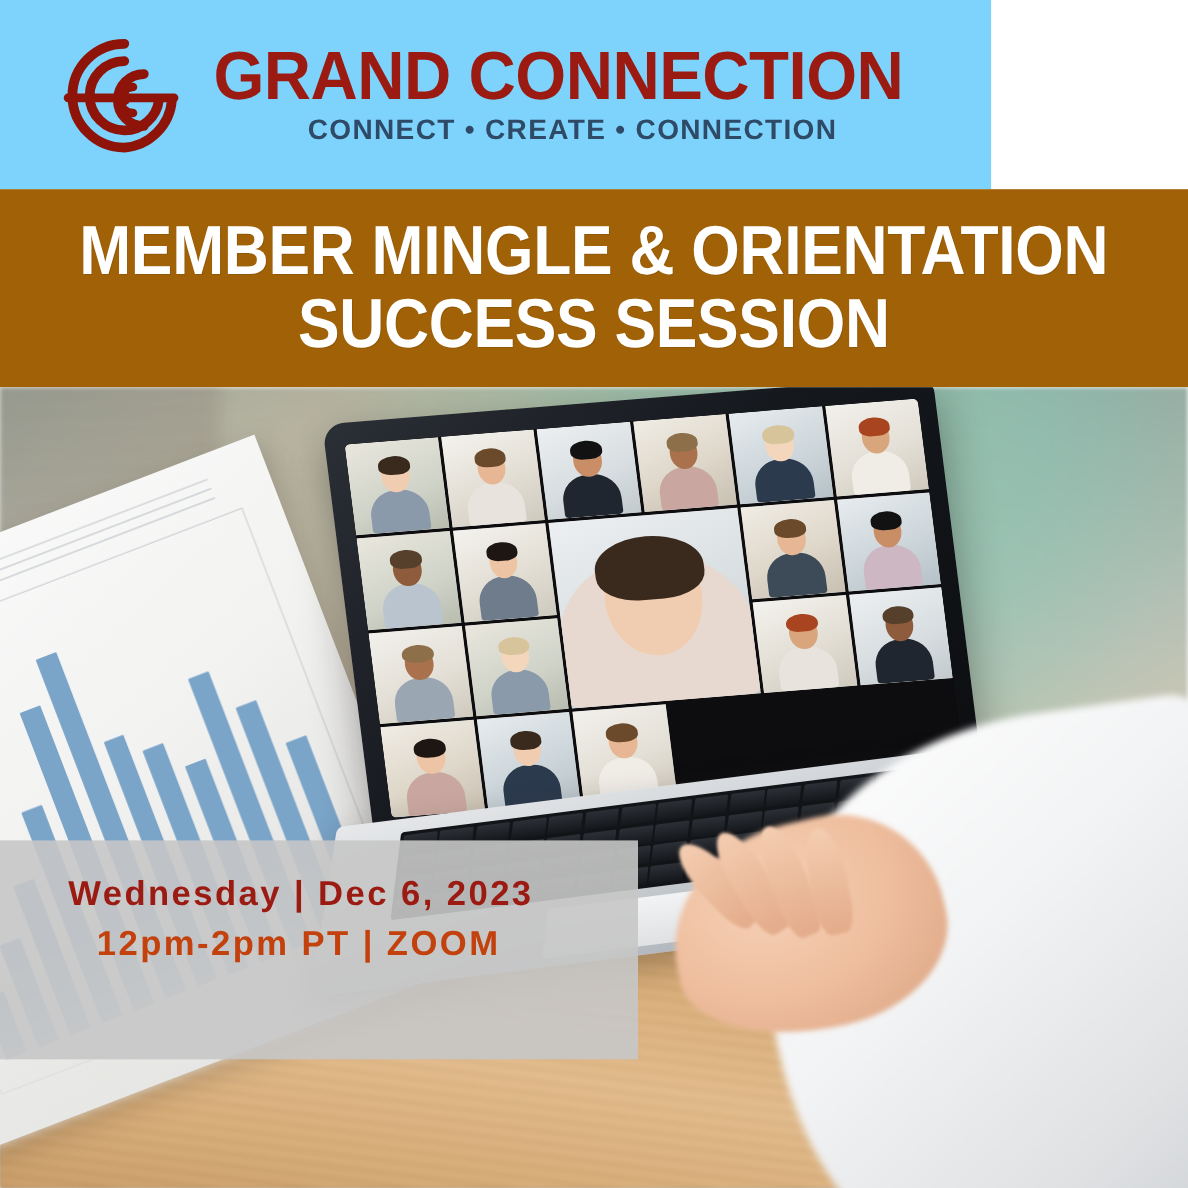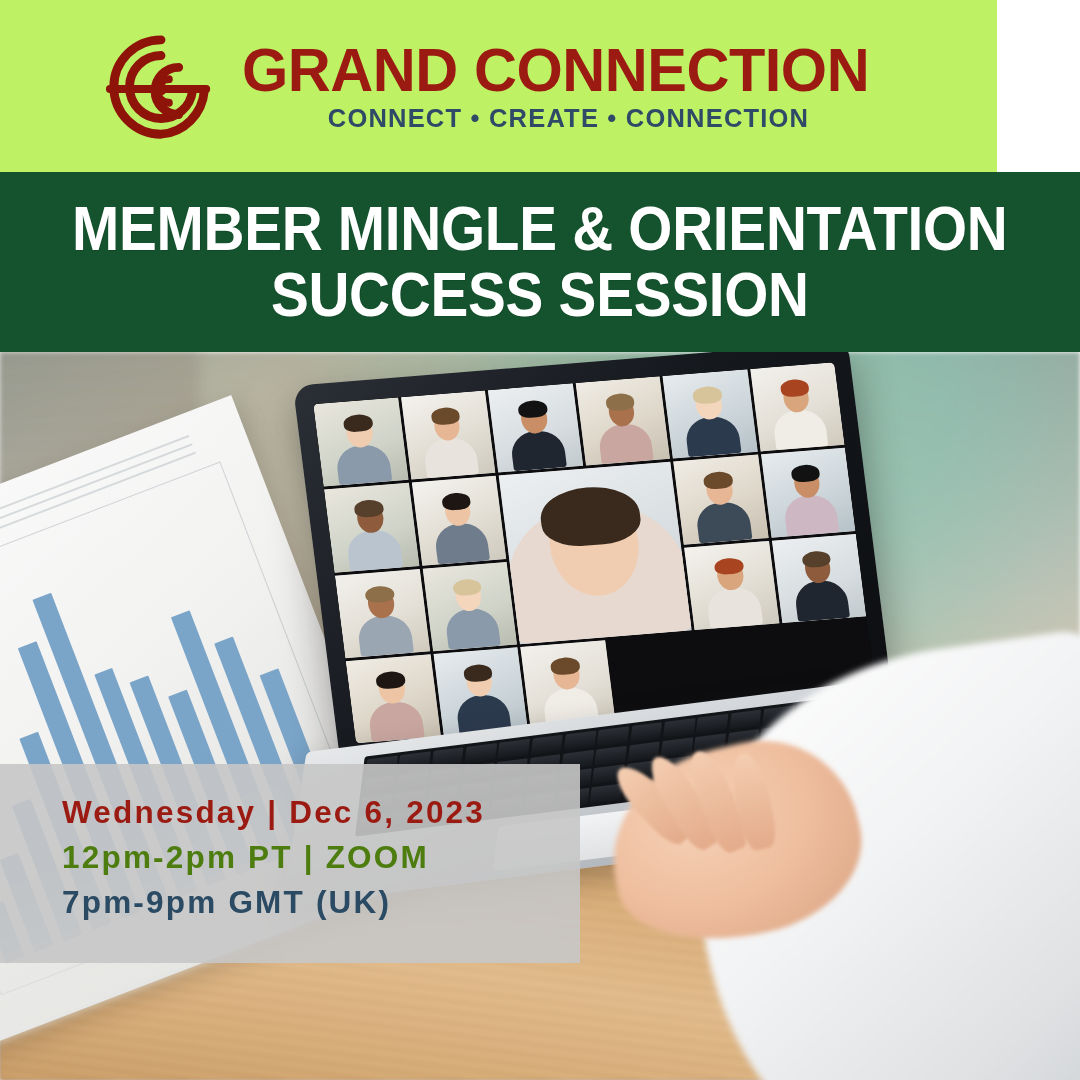--- a/index.html
+++ b/index.html
@@ -13,22 +13,22 @@
   }
   #flyer {
     position:absolute; left:0; top:0;
     width:1080px; height:1080px;
     overflow:hidden;
     background:#ffffff;
   }
 
   
   .header {
-    position:absolute; left:0; top:0; width:997px; height:172px;
-    background:#bef264;
+    position:absolute; left:0; top:0; width:901px; height:172px;
+    background:#7dd3fc;
     display:flex; align-items:center; justify-content:center;
   }
   .logo-row { display:flex; align-items:center; gap:22px; margin-top:2px; }
   .logo-mark { width:118px; height:112px; display:block; flex:none; }
   .logo-text { display:flex; flex-direction:column; align-items:center; }
   .brand-name {
     font-size:62px; font-weight:bold; letter-spacing:-0.5px;
     line-height:0.92; white-space:nowrap;
     font-family:"Liberation Sans", sans-serif;
     transform:scaleX(0.96); transform-origin:left center;
@@ -249,21 +249,21 @@
       </svg>
 
       <div class="logo-text">
         <div class="brand-name" style="color:#9B1B12">GRAND CONNECTION</div>
         <div class="brand-tagline" style="color:#2E4A66">CONNECT • CREATE • CONNECTION</div>
       </div>
 
     </div>
   </div>
 
-  <div class="banner" style="background:#14532d">
+  <div class="banner" style="background:#a16207">
     <div class="banner-line">MEMBER MINGLE &amp; ORIENTATION</div>
     <div class="banner-line">SUCCESS SESSION</div>
   </div>
 
   <div class="photo">
 
     <div class="bg-blur"></div>
     <div class="bg-slats"></div>
     <div class="desk"></div>
     <div class="desk-grain"></div>
@@ -477,17 +477,16 @@
     <div class="hand"></div>
     <div class="finger" style="left:636px; top:404px; width:34px; height:96px; transform:rotate(-44deg);"></div>
     <div class="finger" style="left:666px; top:398px; width:34px; height:104px; transform:rotate(-32deg);"></div>
     <div class="finger" style="left:700px; top:396px; width:34px; height:106px; transform:rotate(-22deg);"></div>
     <div class="finger" style="left:736px; top:400px; width:34px; height:98px;  transform:rotate(-12deg);"></div>
 
   </div>
 
   <div class="details">
     <div class="details-line" style="color: rgb(155, 27, 18);">Wednesday | Dec 6, 2023</div>
-    <div class="details-line" style="color: #4d7c0f;">12pm-2pm PT | ZOOM</div>
-    <div class="details-line" style="color: rgb(43, 74, 99);">7pm-9pm GMT (UK)</div>
+    <div class="details-line" style="color: #c2410c; margin-left: 26px;">12pm-2pm PT | ZOOM</div>
   </div>
 
 </div>
 
 </body></html>

